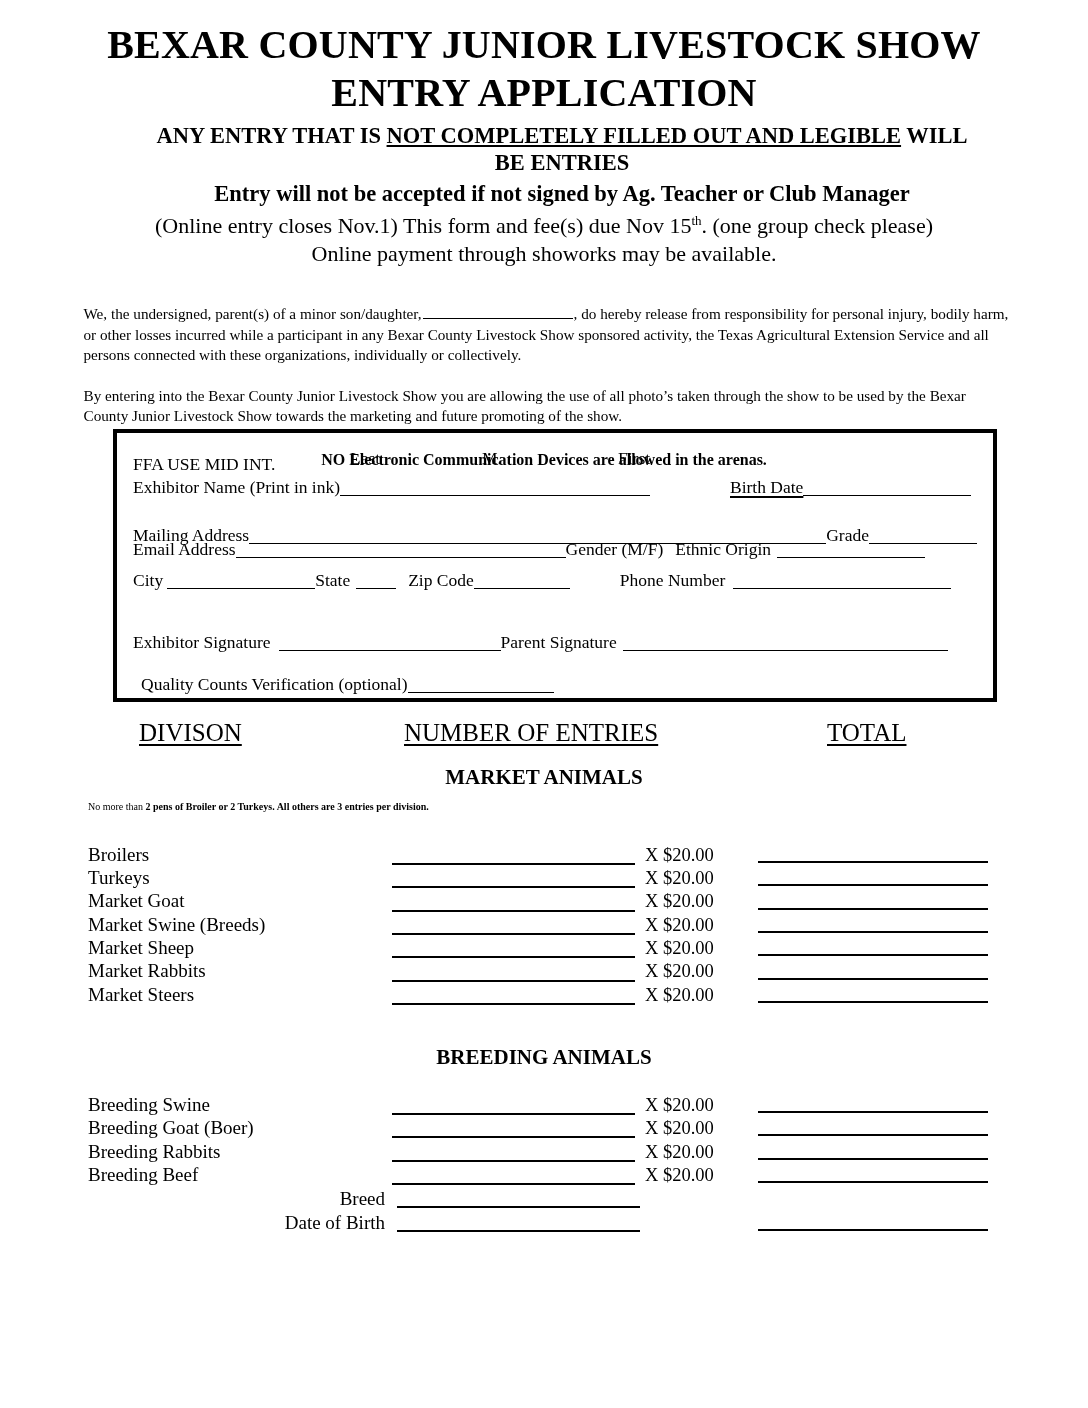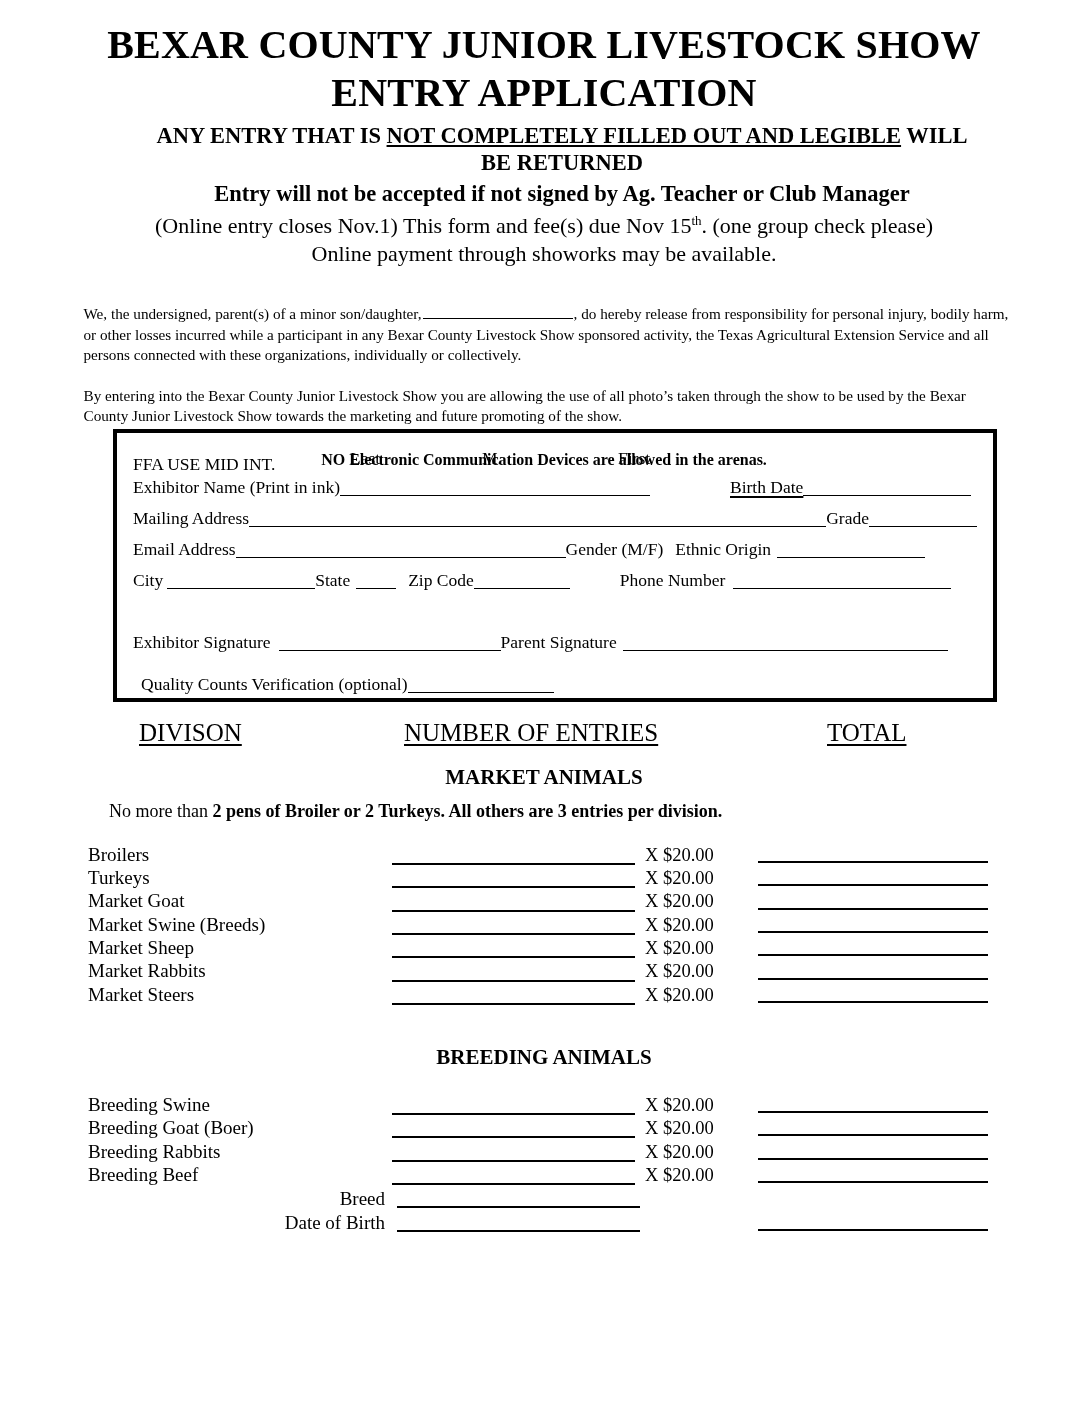--- a/index.html
+++ b/index.html
@@ -120,24 +120,23 @@
     position: absolute;
     width: 100%;
     text-align: center;
     font-weight: bold;
     font-size: 21px;
     left: 0;
   }
   .note {
     position: absolute;
     font-weight: bold;
-    font-size: 18px;
+    font-size: 10px;
     left: 88px;
     white-space: nowrap;
-    margin-left: 21px;
   }
   .note .reg { font-weight: normal; }
 
   
   .entry-label {
     position: absolute;
     font-size: 19px;
     left: 88px;
     white-space: nowrap;
   }
@@ -183,21 +182,21 @@
 </head>
 <body>
 
 <div class="page">
 
   <div class="title-block">
     <div class="title-line title-1">BEXAR COUNTY JUNIOR LIVESTOCK SHOW</div>
     <div class="title-line title-2">ENTRY APPLICATION</div>
 
     <div class="sub-bold sub-bold-1"><span>ANY ENTRY THAT IS </span><span class="u">NOT COMPLETELY FILLED OUT AND LEGIBLE</span><span> WILL</span></div>
-    <div class="sub-bold sub-bold-2">BE RETURNED</div>
+    <div class="sub-bold sub-bold-2">BE ENTRIES</div>
     <div class="sub-bold sub-bold-3">Entry will not be accepted if not signed by Ag. Teacher or Club Manager</div>
 
     <div class="sub-reg"><span>(Online entry closes Nov.1) This form and fee(s) due Nov 15</span><sup>th</sup><span>. (one group check please)</span></div>
     <div class="sub-reg">Online payment through showorks may be available.</div>
   </div>
 
   <div class="para-wrap">
     <div class="para p1"><span>We, the undersigned, parent(s) of a minor son/daughter,</span><span class="inline-blank"></span><span>, do hereby release from responsibility for personal injury, bodily harm, or other losses incurred while a participant in any Bexar County Livestock Show sponsored activity, the Texas Agricultural Extension Service and all persons connected with these organizations, individually or collectively.</span></div>
     <div class="para p2">By entering into the Bexar County Junior Livestock Show you are allowing the use of all photo’s taken through the show to be used by the Bexar County Junior Livestock Show towards the marketing and future promoting of the show.</div>
   </div>
@@ -206,21 +205,21 @@
   <div class="formbox">
 
     <div class="formrow" style="left:16px; top:13px;margin-top:8px;">FFA USE MID INT.</div>
     <div class="formrow lbl" style="left:233px; top:15px;">Last</div>
     <div class="formrow lbl" style="left:365px; top:15px;">M.</div>
     <div class="formrow lbl" style="left:501px; top:15px;">First</div>
 
     <div class="formrow" style="left:16px; top:44px;"><span class="lbl">Exhibitor Name (Print in ink)</span><span class="blank" style="width:310px;"></span></div>
     <div class="formrow" style="left:613px; top:44px;"><span class="lbl ul-label">Birth Date</span><span class="blank" style="width:168px;"></span></div>
 
-    <div class="formrow" style="left:16px; top:75px;"><span class="lbl">Mailing Address</span><span class="blank" style="width:577px;"></span><span class="lbl">Grade</span><span class="blank" style="width:108px;"></span></div>
+    <div class="formrow" style="left:16px; top:92px;"><span class="lbl">Mailing Address</span><span class="blank" style="width:577px;"></span><span class="lbl">Grade</span><span class="blank" style="width:108px;"></span></div>
 
     <div class="formrow" style="left:16px; top:106px;"><span class="lbl">Email Address</span><span class="blank" style="width:330px;"></span><span class="lbl">Gender (M/F)</span><span style="display:inline-block;width:12px"></span><span class="lbl">Ethnic Origin</span><span class="blank" style="width:148px; margin-left:6px;"></span></div>
 
     <div class="formrow" style="left:16px; top:137px;"><span class="lbl">City</span><span class="blank" style="width:148px; margin-left:4px;"></span><span class="lbl">State</span><span class="blank" style="width:40px; margin-left:6px;"></span><span style="display:inline-block;width:12px"></span><span class="lbl">Zip Code</span><span class="blank" style="width:96px;"></span><span style="display:inline-block;width:50px"></span><span class="lbl">Phone Number</span><span class="blank" style="width:218px; margin-left:8px;"></span></div>
 
 
     <div class="formrow" style="left:16px; top:199px;"><span class="lbl">Exhibitor Signature</span><span class="blank" style="width:222px; margin-left:8px;"></span><span class="lbl">Parent Signature</span><span class="blank" style="width:325px; margin-left:6px;"></span></div>
 
     <div class="formrow" style="left:24px; top:241px;"><span class="lbl">Quality Counts Verification (optional)</span><span class="blank" style="width:146px;"></span></div>
   </div>

